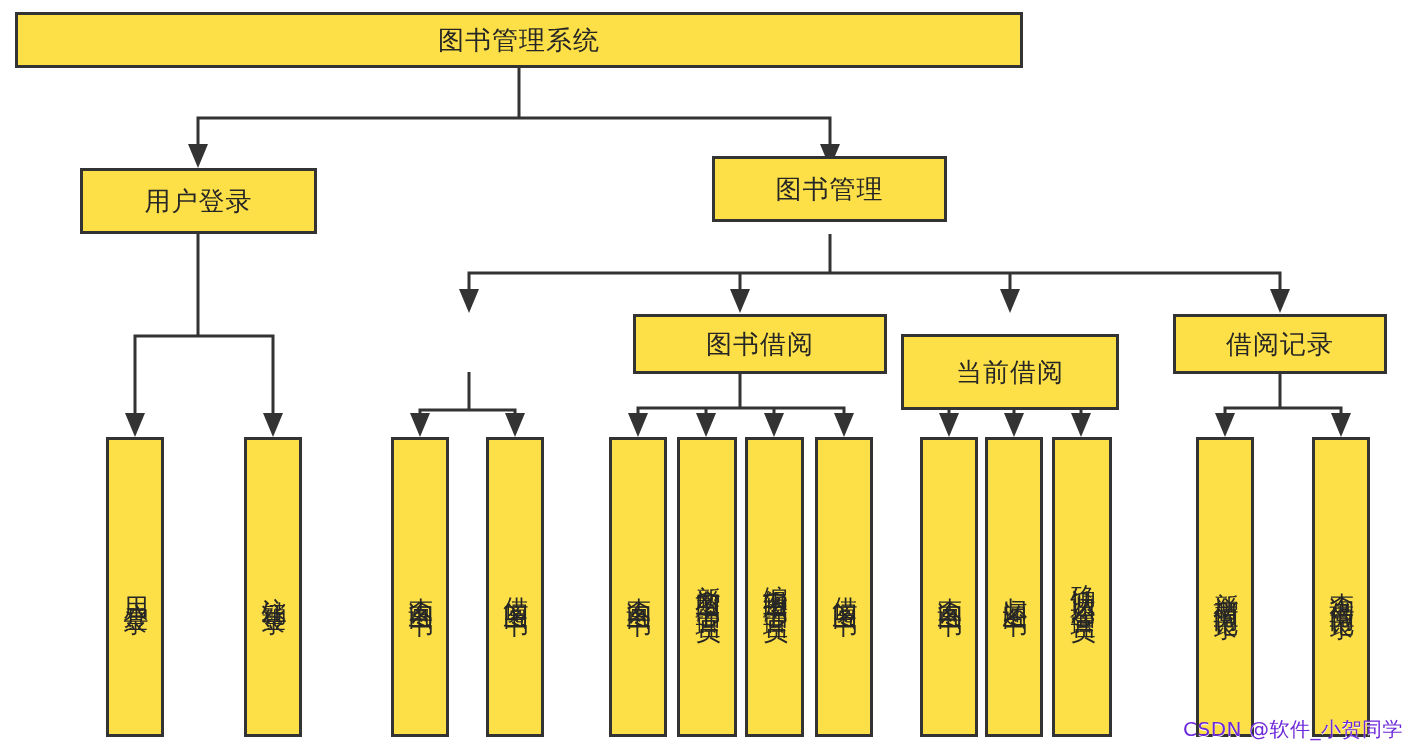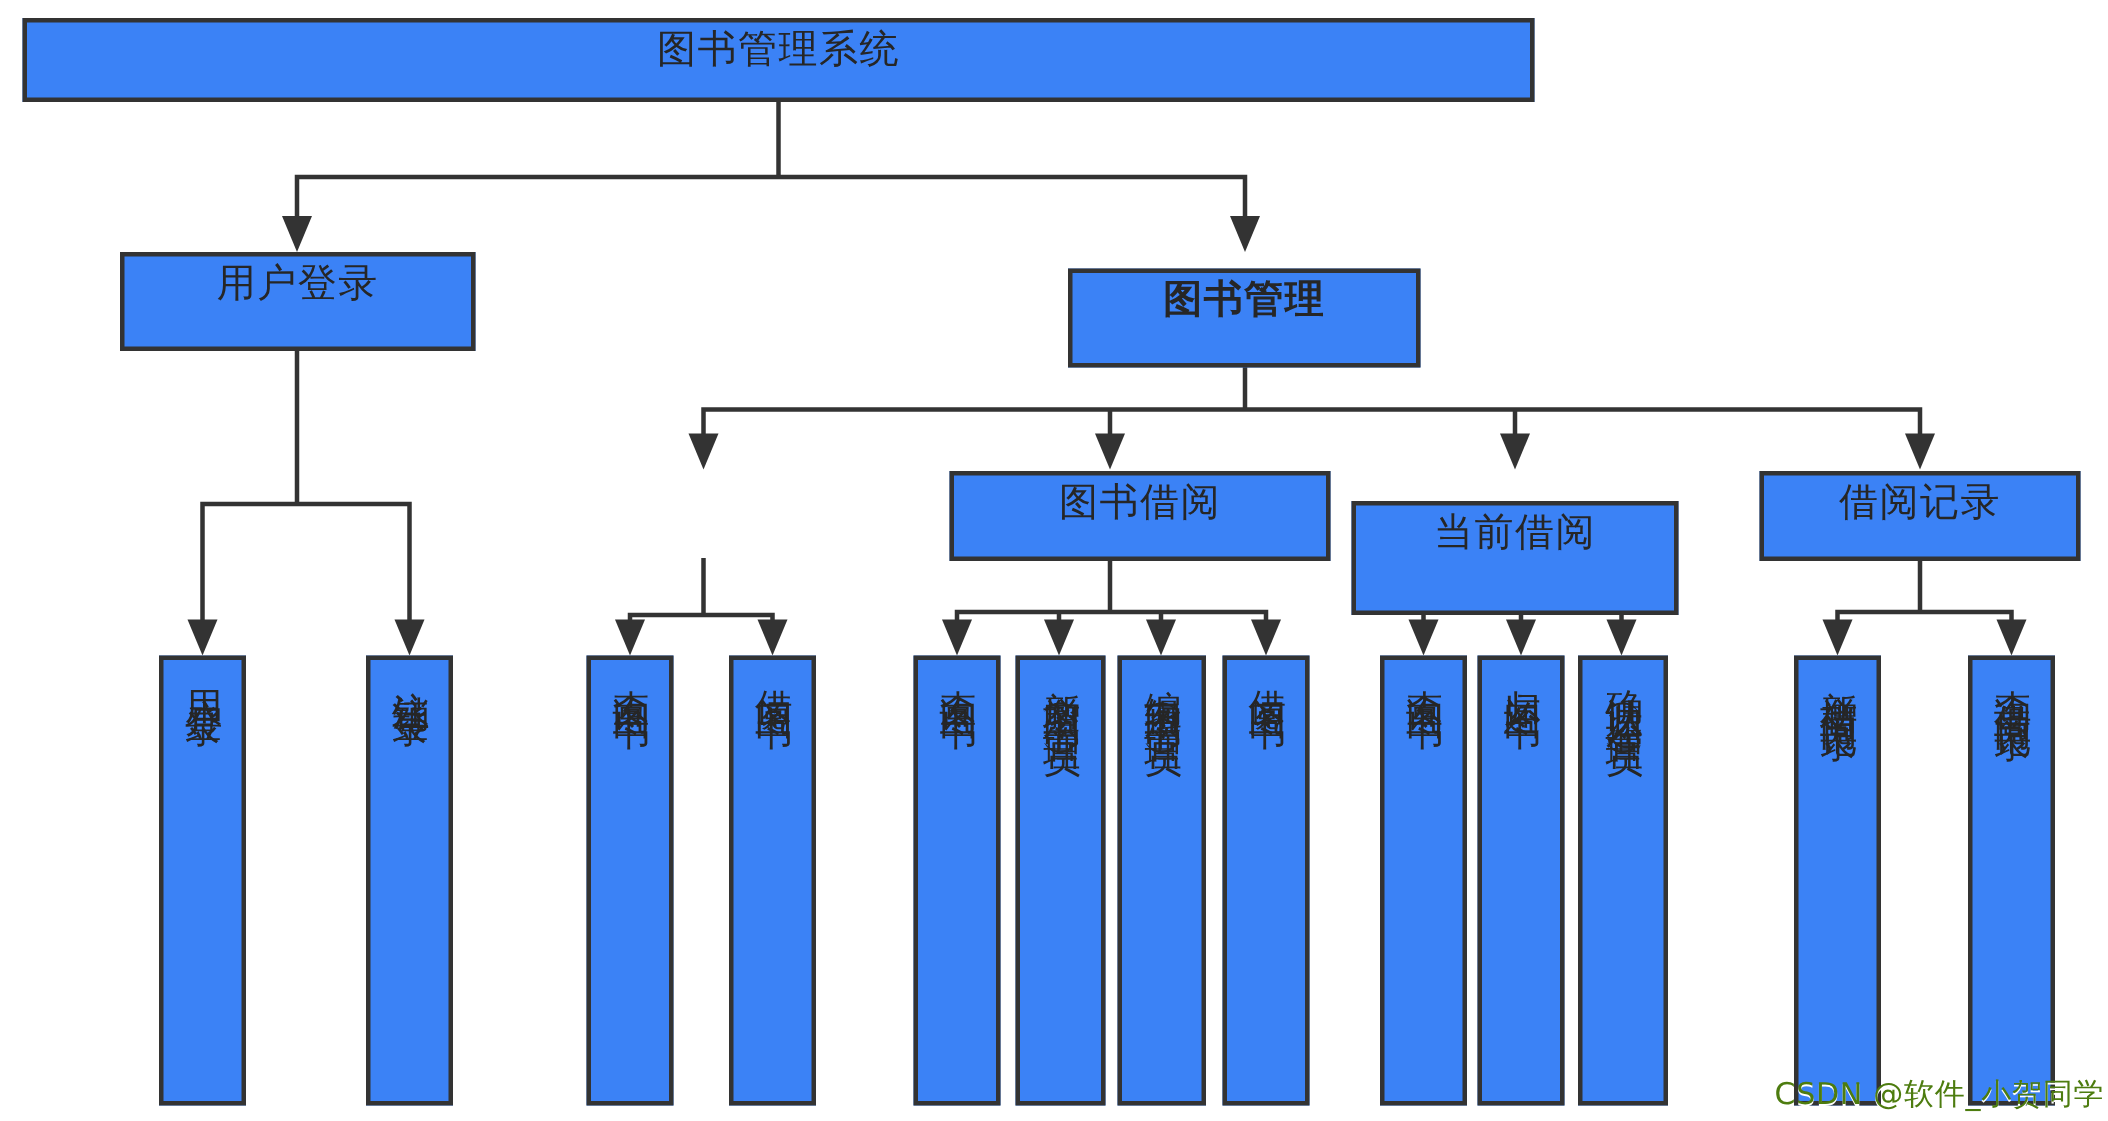--- a/index.html
+++ b/index.html
@@ -4,32 +4,32 @@
 <style>
   html,body{margin:0;padding:0;background:#ffffff;}
   .stage{
     position:relative;width:1405px;height:747px;background:#ffffff;
     font-family:"DejaVu Sans","Liberation Sans",sans-serif;overflow:hidden;
   }
   .connectors{position:absolute;left:0;top:0;width:1405px;height:747px;z-index:1;}
   .connectors path{stroke:#333333;stroke-width:3;fill:none;}
   .connectors polygon{fill:#333333;stroke:none;}
   .box{
-    position:absolute;box-sizing:border-box;border:3px solid #333333;background:#3b82f6;
-    display:flex;align-items:flex-start;justify-content:center;color:#262626;z-index:2;
+    position:absolute;box-sizing:border-box;border:3px solid #333333;background:#fde047;
+    display:flex;align-items:center;justify-content:center;color:#262626;z-index:2;
   }
   .hlabel{font-size:26px;letter-spacing:1px;white-space:nowrap;}
   .vbox{width:58px;top:437px;height:300px;}
   .vtext{
     writing-mode:vertical-rl;text-orientation:mixed;
     font-size:25px;letter-spacing:5px;line-height:1.15;white-space:nowrap;
   }
   .watermark{
     position:absolute;left:1183px;top:716px;z-index:5;
-    font-size:20px;letter-spacing:0.5px;color:#4d7c0f;white-space:nowrap;
+    font-size:20px;letter-spacing:0.5px;color:#6d28d9;white-space:nowrap;
     text-shadow:0 1px 0 #ffffff;
   }
 </style>
 </head>
 <body>
 
 <div class="stage">
 
   <svg class="connectors" viewBox="0 0 1405 747" xmlns="http://www.w3.org/2000/svg">
 
@@ -70,21 +70,21 @@
     <polygon points="1331,413 1351,413 1341,437"></polygon>
   </svg>
 
   <div class="box" style="left:15px;top:12px;width:1008px;height:56px;">
     <span class="hlabel">图书管理系统</span>
   </div>
 
   <div class="box" style="left:80px;top:168px;width:237px;height:66px;">
     <span class="hlabel">用户登录</span>
   </div>
-  <div class="box" style="left:712px;top:179px;width:235px;height:66px;font-weight:bold;">
+  <div class="box" style="left:712px;top:156px;width:235px;height:66px;">
     <span class="hlabel">图书管理</span>
   </div>
 
   <div class="box" style="left:633px;top:314px;width:254px;height:60px;">
     <span class="hlabel">图书借阅</span>
   </div>
   <div class="box" style="left:901px;top:298px;width:218px;height:76px;margin-top:36px;">
     <span class="hlabel">当前借阅</span>
   </div>
   <div class="box" style="left:1173px;top:314px;width:214px;height:60px;font-family:Liberation Serif, serif;">

